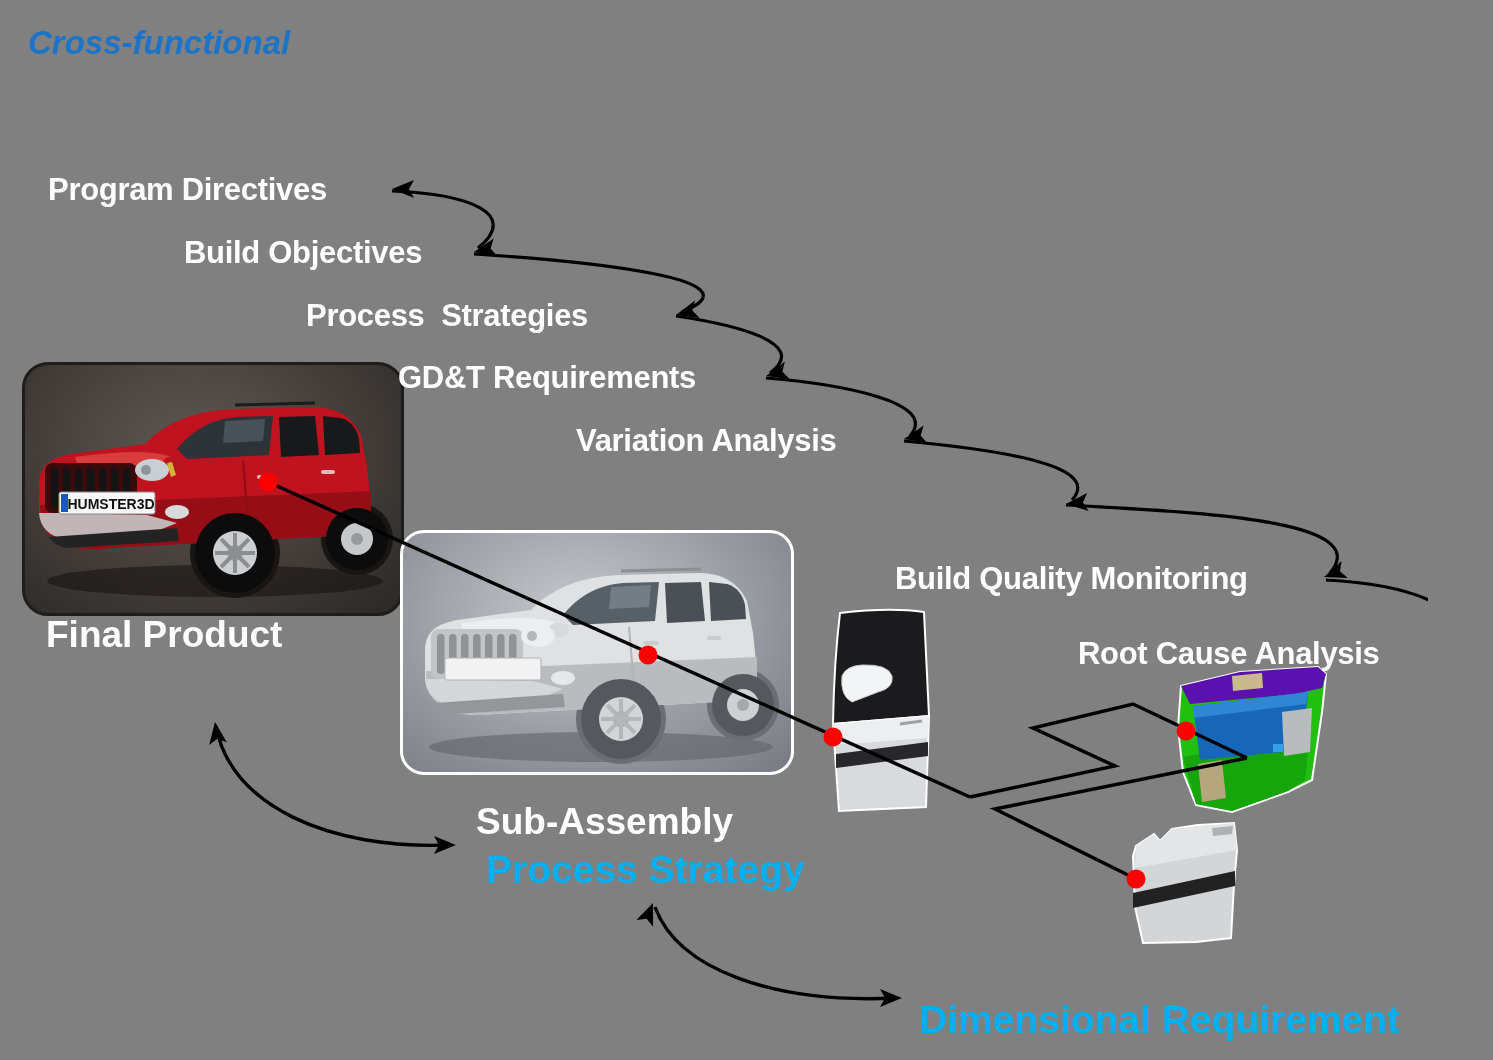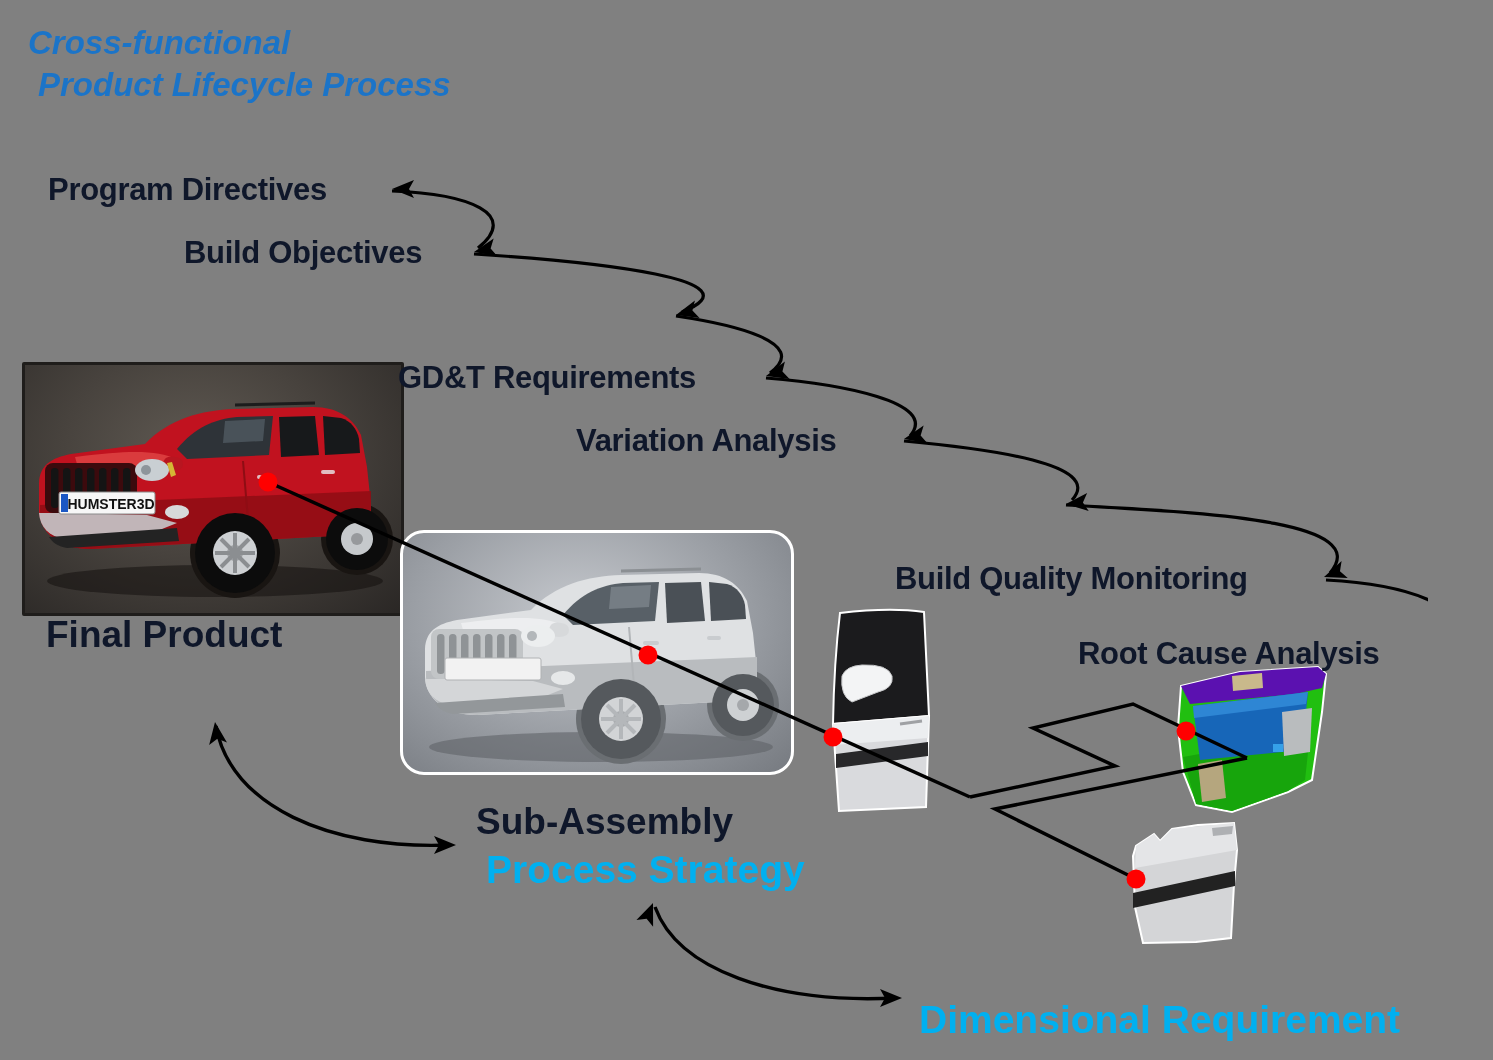--- a/index.html
+++ b/index.html
@@ -1,44 +1,44 @@
 <!DOCTYPE html>
 <html><head>
 <meta charset="utf-8">
 <style>
   html,body{margin:0;padding:0;background:#808080;}
   #stage{position:relative;width:1428px;height:1060px;background:#808080;overflow:hidden;
          font-family:"Liberation Sans",sans-serif;margin-top:12px;}
   .abs{position:absolute;}
   .title{color:#1b74c8;font-style:italic;font-weight:700;font-size:33px;line-height:42px;z-index:6;}
   .title .l2{padding-left:10px;}
-  .step{position:absolute;color:#0f172a;font-weight:700;font-size:31px;white-space:pre;z-index:6;letter-spacing:-0.3px;}
+  .step{position:absolute;color:#ffffff;font-weight:700;font-size:31px;white-space:pre;z-index:6;letter-spacing:-0.3px;}
   .pt{position:absolute;font-weight:700;z-index:6;white-space:pre;}
-  .pt.blue{color:#0f172a;font-size:37px;}
+  .pt.blue{color:#ffffff;font-size:37px;}
   .pt.cyan{color:#00b0f0;font-size:39px;}
   .imgbox{position:absolute;overflow:hidden;z-index:1;}
-  #redcar-box{left:22px;top:350px;width:376px;height:248px;border-radius:2px;border:3px solid #1f1d1b;
+  #redcar-box{left:22px;top:350px;width:376px;height:248px;border-radius:26px;border:3px solid #1f1d1b;
      background:radial-gradient(ellipse at 45% 35%, #5f5952 0%, #48433e 45%, #2a2725 100%);}
   #whitecar-box{left:400px;top:518px;width:388px;height:239px;border-radius:24px;border:3px solid #ffffff;
      background:radial-gradient(ellipse at 45% 35%, #c6c9ce 0%, #9a9ea4 55%, #767a80 100%);}
   #overlay{position:absolute;left:0;top:0;z-index:5;pointer-events:none;}
   svg{display:block;}
 </style>
 </head>
 <body>
 
 <div id="stage">
 
   <div class="abs title" style="left:28px;top:10px;">
     <div>Cross-functional</div>
-    <div class="l2">Product Lifecycle Process</div>
   </div>
 
   <div class="step" style="left:48px;top:160px;">Program Directives</div>
   <div class="step" style="left:184px;top:223px;">Build Objectives</div>
+  <div class="step" style="left:306px;top:286px;">Process  Strategies</div>
   <div class="step" style="left:576px;top:411px;">Variation Analysis</div>
   <div class="step" style="left:398px;top:348px;">GD&amp;T Requirements</div>
   <div class="step" style="left:1078px;top:624px;">Root Cause Analysis</div>
   <div class="step" style="left:895px;top:549px;">Build Quality Monitoring</div>
 
   <div class="pt blue" style="left:46px;top:602px;">Final Product</div>
   <div class="pt blue" style="left:476px;top:789px;">Sub-Assembly</div>
   <div class="pt cyan" style="left:486px;top:836px;">Process Strategy</div>
   <div class="pt cyan" style="left:919px;top:986px;">Dimensional Requirement</div>
 

